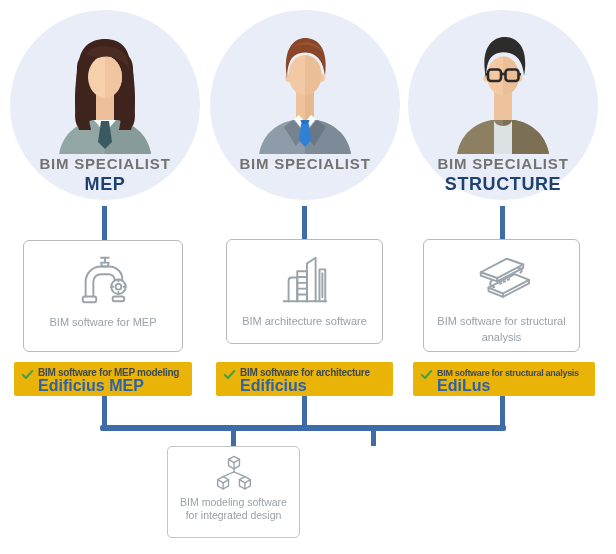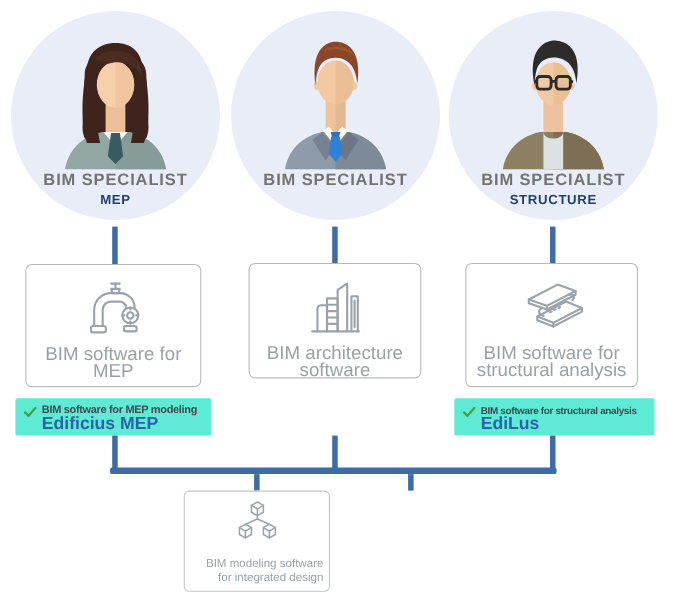--- a/index.html
+++ b/index.html
@@ -7,49 +7,49 @@
     position:relative;width:616px;height:554px;background:#ffffff;
     font-family:"Liberation Sans", sans-serif;overflow:hidden;
   }
   
   .person-circle{position:absolute;top:10px;width:190px;height:190px;border-radius:50%;background:#e9edf7;}
   .pc-1{left:10px;} .pc-2{left:210px;} .pc-3{left:408px;}
   .avatar{position:absolute;top:22px;left:36px;width:118px;height:122px;}
   .circle-title{position:absolute;top:145px;left:0;width:100%;text-align:center;
     font-size:15px;font-weight:bold;color:#737373;letter-spacing:.8px;}
   .circle-subtitle{position:absolute;top:164px;left:0;width:100%;text-align:center;
-    font-size:12px;font-weight:bold;color:#1f4172;letter-spacing:.6px;}
+    font-size:18px;font-weight:bold;color:#1f4172;letter-spacing:.6px;}
   
   .vline{position:absolute;width:5px;background:#3d6ca8;}
   .hbar{position:absolute;left:100px;top:425px;width:406px;height:6px;background:#3d6ca8;border-radius:2px;}
   
   .swbox{position:absolute;background:#fff;border:1px solid #b7babd;border-radius:6px;
     box-sizing:border-box;display:flex;flex-direction:column;align-items:center;}
   .sw-1{left:23px;top:240px;width:160px;height:112px;}
   .sw-2{left:226px;top:239px;width:157px;height:105px;}
   .sw-3{left:423px;top:239px;width:157px;height:113px;}
   .swbox .sw-icon{margin-top:11px;height:56px;flex:none;}
-  .swbox .sw-label{margin-top:6px;padding:0 8px;font-size:17px;line-height:16px;
+  .swbox .sw-label{margin-top:6px;padding:0 8px;font-size:11px;line-height:16px;
     color:#99a1a8;text-align:center;}
   
-  .strip{position:absolute;top:362px;height:34px;background:#5eead4;border-radius:2px;
+  .strip{position:absolute;top:362px;height:34px;background:#eab308;border-radius:2px;
     box-sizing:border-box;display:flex;align-items:flex-start;padding:5px 6px 4px 6px;}
   .st-1{left:14px;width:178px;} .st-2{left:216px;width:177px;} .st-3{left:413px;width:182px;}
   .strip .check{flex:none;margin:2px 4px 0 1px;}
   .feature{font-size:10px;font-weight:bold;color:#3e4a51;line-height:12px;
     letter-spacing:-.3px;white-space:nowrap;}
   .st-3 .feature{font-size:9px;letter-spacing:-.3px;}
   .product{font-size:16px;font-weight:bold;color:#2b62ab;line-height:13px;white-space:nowrap;}
   
   .toolbox{position:absolute;top:446px;height:92px;background:#fff;border:1px solid #c2c5c8;
     border-radius:5px;box-sizing:border-box;display:flex;flex-direction:column;align-items:center;}
   .tb-1{left:167px;width:133px;} .tb-2{left:308px;width:132px;}
   .toolbox .tb-icon{margin-top:7px;height:42px;flex:none;}
-  .toolbox .tb-label{margin-top:10px;padding:0 5px;font-size:10.5px;line-height:13px;
-    color:#99a1a8;text-align:right;}
+  .toolbox .tb-label{margin-top:0;padding:0 5px;font-size:10.5px;line-height:13px;
+    color:#99a1a8;text-align:center;}
   svg{display:block;}
 </style>
 </head>
 <body>
 
 <div class="canvas">
 
   <div class="person-circle pc-1">
     <svg class="avatar" viewBox="0 0 118 122">
       <path d="M31 36 C31 8 87 8 87 36 L89 84 C89 97 80 104 71 104 L47 104 C38 104 29 97 29 84 Z" fill="#3f241d"></path>
@@ -170,20 +170,29 @@
   <div class="strip st-1">
     <svg class="check" viewBox="0 0 16 14" width="13" height="11" fill="none" stroke="#43a047" stroke-width="2.6" stroke-linecap="round" stroke-linejoin="round">
       <path d="M2 7.5 L6 11.5 L14 2.5"></path>
     </svg>
     <div>
       <div class="feature">BIM software for MEP modeling</div>
       <div class="product">Edificius MEP</div>
     </div>
   </div>
 
+  <div class="strip st-2">
+    <svg class="check" viewBox="0 0 16 14" width="13" height="11" fill="none" stroke="#43a047" stroke-width="2.6" stroke-linecap="round" stroke-linejoin="round">
+      <path d="M2 7.5 L6 11.5 L14 2.5"></path>
+    </svg>
+    <div>
+      <div class="feature">BIM software for architecture</div>
+      <div class="product">Edificius</div>
+    </div>
+  </div>
 
   <div class="strip st-3">
     <svg class="check" viewBox="0 0 16 14" width="13" height="11" fill="none" stroke="#43a047" stroke-width="2.6" stroke-linecap="round" stroke-linejoin="round">
       <path d="M2 7.5 L6 11.5 L14 2.5"></path>
     </svg>
     <div>
       <div class="feature">BIM software for structural analysis</div>
       <div class="product">EdiLus</div>
     </div>
   </div>

